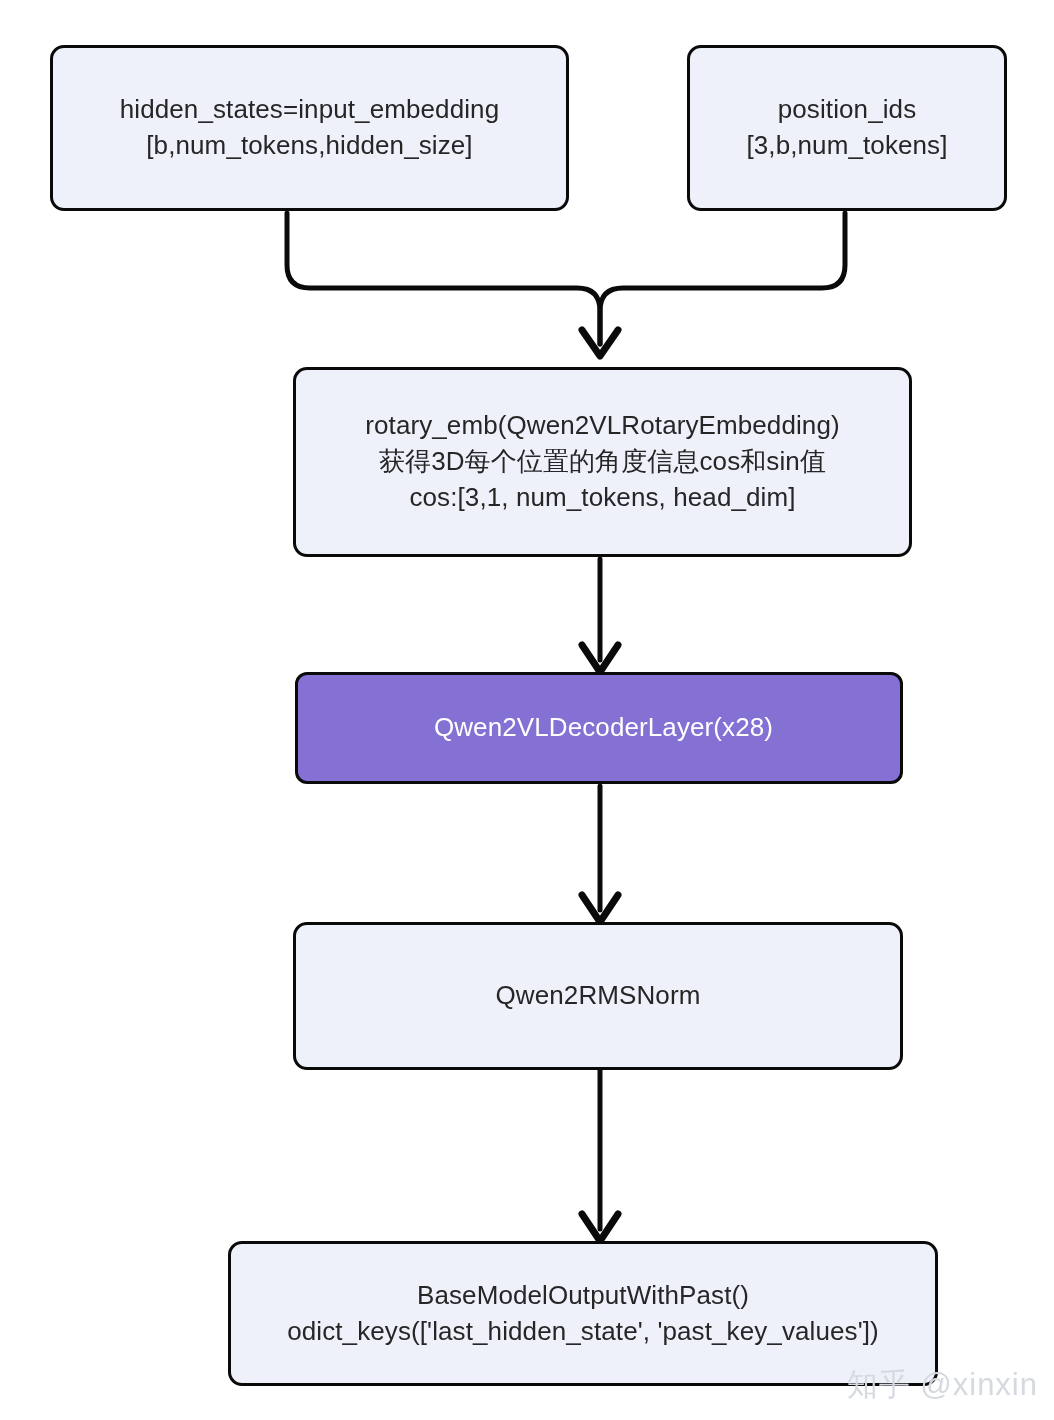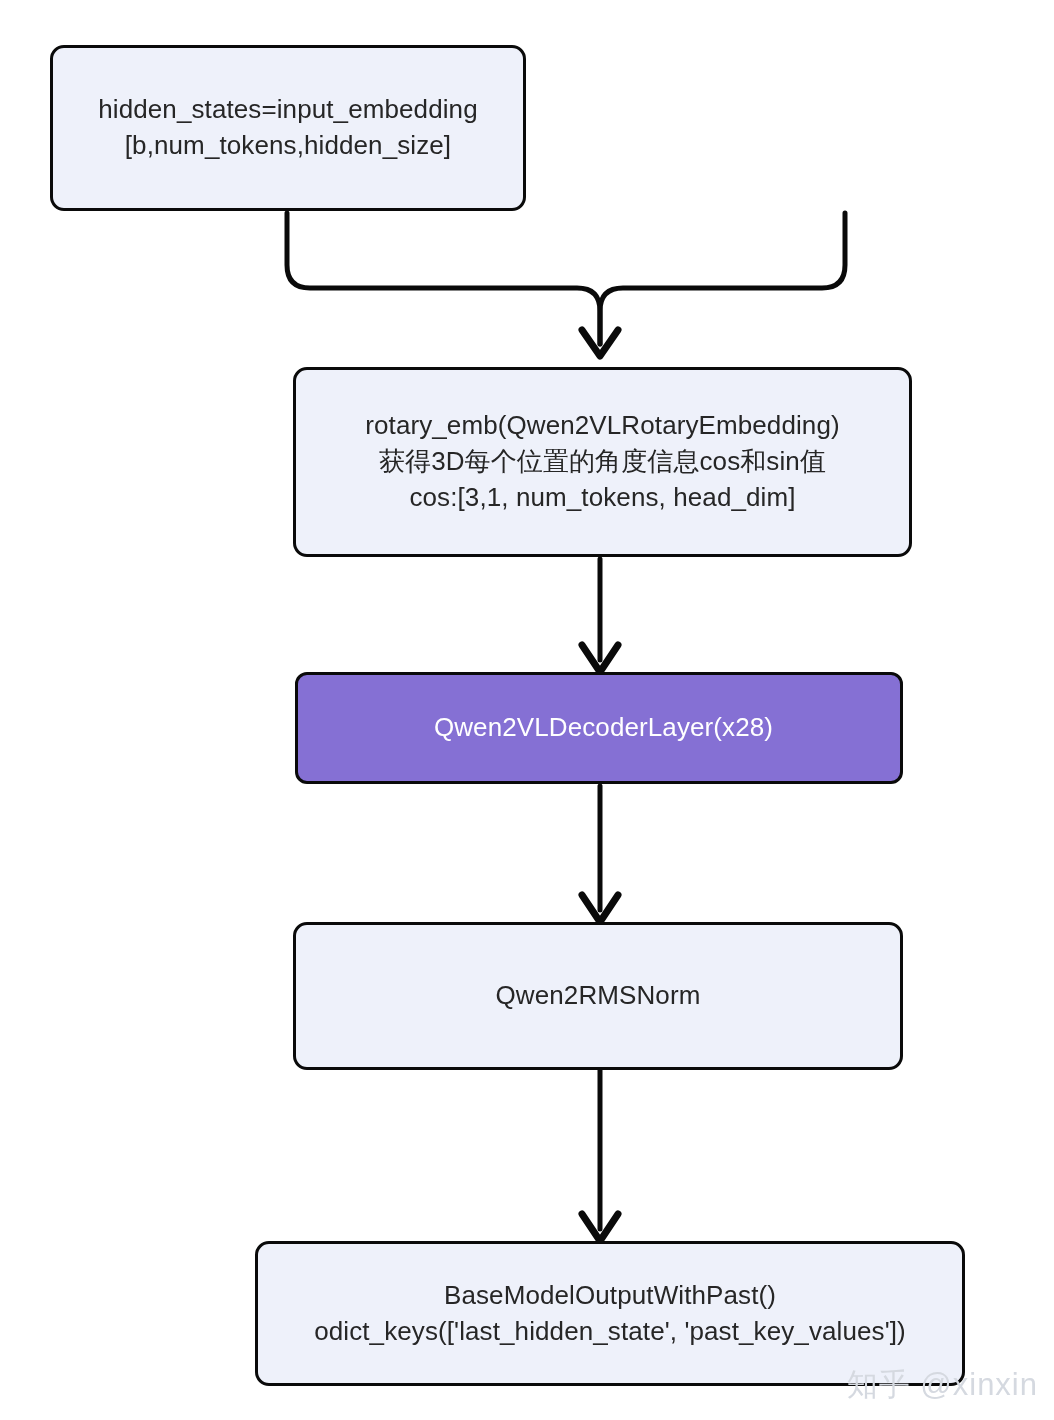--- a/index.html
+++ b/index.html
@@ -41,26 +41,26 @@
     letter-spacing: 0.1px;
     white-space: pre-line;
     padding: 4px 10px;
   }
   .node.accent {
     background: #8570d4;
     color: #ffffff;
     border-radius: 12px;
   }
   
-  #node-hidden-states { left: 50px;  top: 45px;   width: 476px; height: 166px; }
+  #node-hidden-states { left: 50px;  top: 45px;   width: 519px; height: 166px; }
   #node-position-ids  { left: 687px; top: 45px;   width: 320px; height: 166px; }
   #node-rotary-emb    { left: 293px; top: 367px;  width: 619px; height: 190px; }
   #node-decoder-layer { left: 295px; top: 672px;  width: 608px; height: 112px; padding-left: 19px; }
   #node-rmsnorm       { left: 293px; top: 922px;  width: 610px; height: 148px; }
-  #node-output        { left: 255px; top: 1241px; width: 710px; height: 145px; }
+  #node-output        { left: 228px; top: 1241px; width: 710px; height: 145px; }
 
   .watermark {
     position: absolute;
     right: 16px;
     bottom: 14px;
     font-size: 31px;
     color: #d5d9e0;
     letter-spacing: 1px;
     font-family: "Liberation Sans", "DejaVu Sans", sans-serif;
     user-select: none;
@@ -83,20 +83,22 @@
     <line x1="600" y1="786" x2="600" y2="910" stroke="#0a0a0a" stroke-width="5" stroke-linecap="round"></line>
     <path d="M 582 895 L 600 922 L 618 895" fill="none" stroke="#0a0a0a" stroke-width="7" stroke-linecap="round" stroke-linejoin="round"></path>
 
     <line x1="600" y1="1043" x2="600" y2="1229" stroke="#0a0a0a" stroke-width="5" stroke-linecap="round"></line>
     <path d="M 582 1214 L 600 1241 L 618 1214" fill="none" stroke="#0a0a0a" stroke-width="7" stroke-linecap="round" stroke-linejoin="round"></path>
   </svg>
 
   <div class="node" id="node-hidden-states">hidden_states=input_embedding
 [b,num_tokens,hidden_size]</div>
 
+  <div class="node" id="node-position-ids">position_ids
+[3,b,num_tokens]</div>
 
   <div class="node" id="node-rotary-emb">rotary_emb(Qwen2VLRotaryEmbedding)
 获得3D每个位置的角度信息cos和sin值
 cos:[3,1, num_tokens, head_dim]</div>
 
   <div class="node accent" id="node-decoder-layer">Qwen2VLDecoderLayer(x28)</div>
 
   <div class="node" id="node-rmsnorm">Qwen2RMSNorm</div>
 
   <div class="node" id="node-output">BaseModelOutputWithPast()

